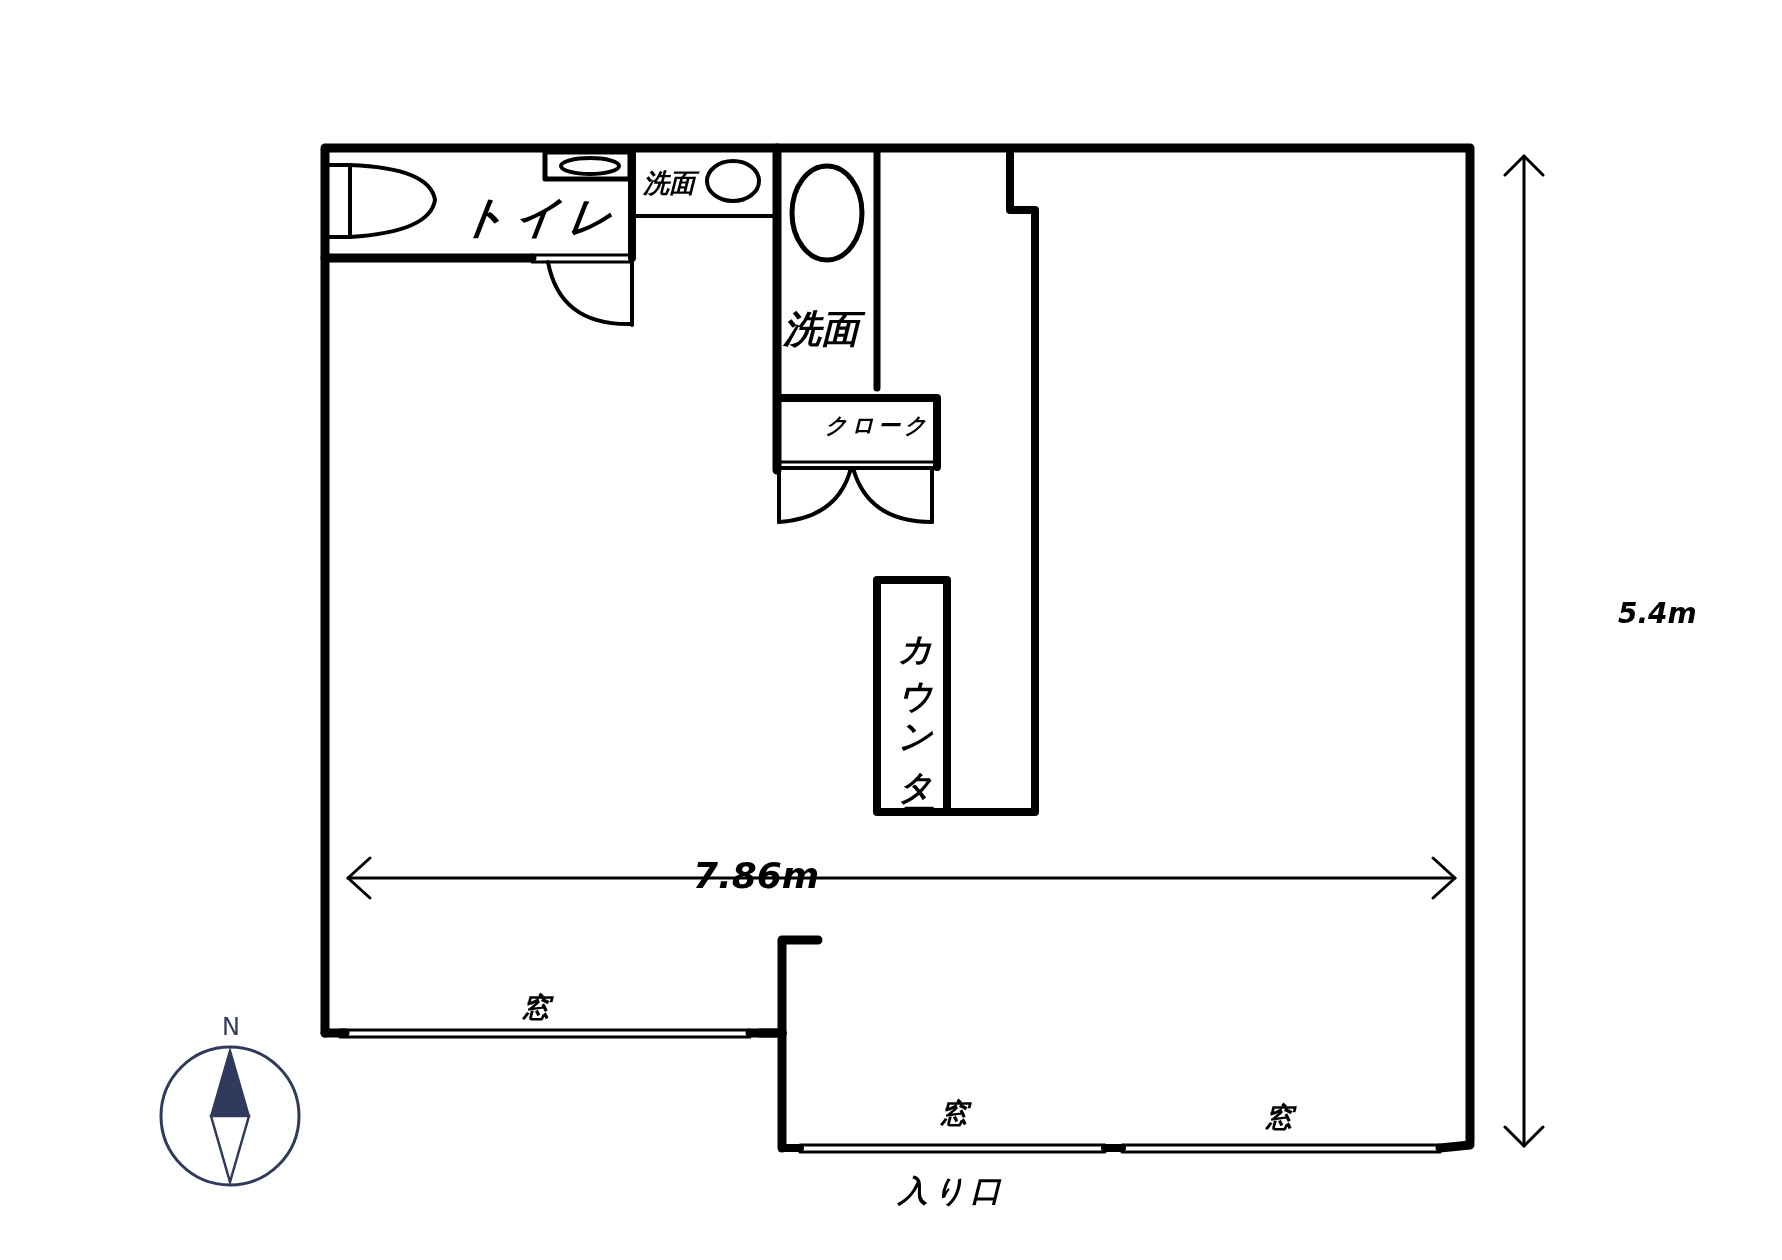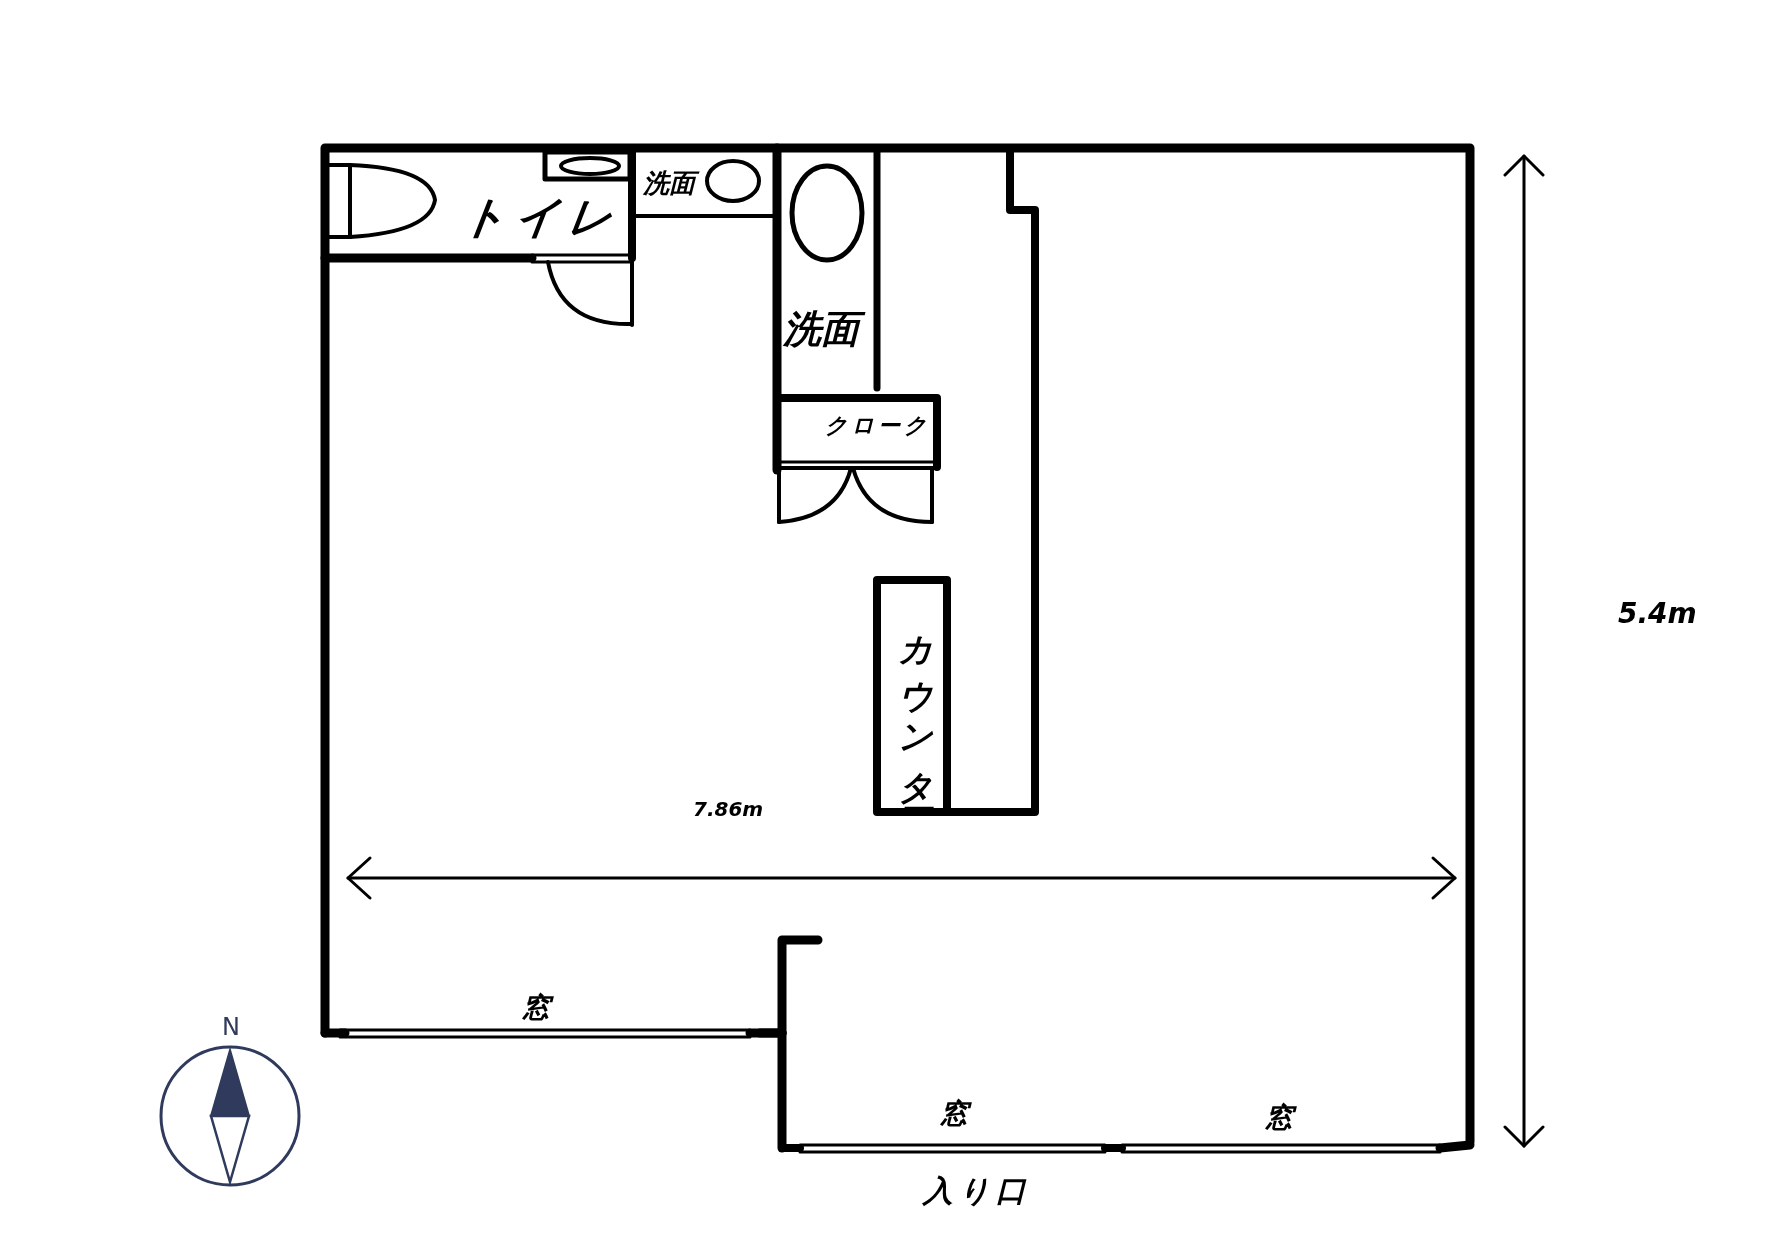--- a/index.html
+++ b/index.html
@@ -7,26 +7,26 @@
          font-family: "DejaVu Sans", sans-serif; }
   #plan { position: absolute; left: 0; top: 0; }
   .lbl { position: absolute; font-family: "DejaVu Sans", sans-serif; font-weight: bold;
          font-style: italic; color: #000; white-space: nowrap; line-height: 1; }
   .lbl-toilet { left: 462px; top: 195px; font-size: 44px; letter-spacing: 8px; transform: skewX(-8deg); }
   .lbl-sink-small { left: 643px; top: 170px; font-size: 26px; }
   .lbl-sink-main { left: 783px; top: 310px; font-size: 38px; }
   .lbl-closet { left: 792px; top: 415px; font-size: 22px; letter-spacing: 4px; margin-left: 33px; }
   .lbl-counter { left: 893px; top: 612px; font-size: 34px; width: 40px; text-align: center;
                  writing-mode: vertical-rl; letter-spacing: 6px; }
-  .lbl-width { left: 693px; top: 799px; font-size: 20px; }
+  .lbl-width { left: 693px; top: 858px; font-size: 36px; }
   .lbl-height { left: 1618px; top: 600px; font-size: 28px; }
   .lbl-win1 { left: 522px; top: 994px; font-size: 28px; }
   .lbl-win2 { left: 940px; top: 1100px; font-size: 28px; }
   .lbl-win3 { left: 1265px; top: 1104px; font-size: 28px; }
-  .lbl-entrance { left: 898px; top: 1176px; font-size: 30px; letter-spacing: 6px; margin-left: 25px; }
+  .lbl-entrance { left: 898px; top: 1176px; font-size: 30px; letter-spacing: 6px; }
   .lbl-north { left: 222px; top: 1015px; font-size: 24px; font-weight: normal; font-style: normal; }
 </style>
 </head>
 <body>
 
 <svg id="plan" width="1782" height="1260" viewBox="0 0 1782 1260" xmlns="http://www.w3.org/2000/svg">
   <g fill="none" stroke="#000" stroke-linecap="round" stroke-linejoin="round">
 
     <g stroke-width="9">
       <polyline points="325,1033 325,148 1470,148 1470,1142"></polyline>

